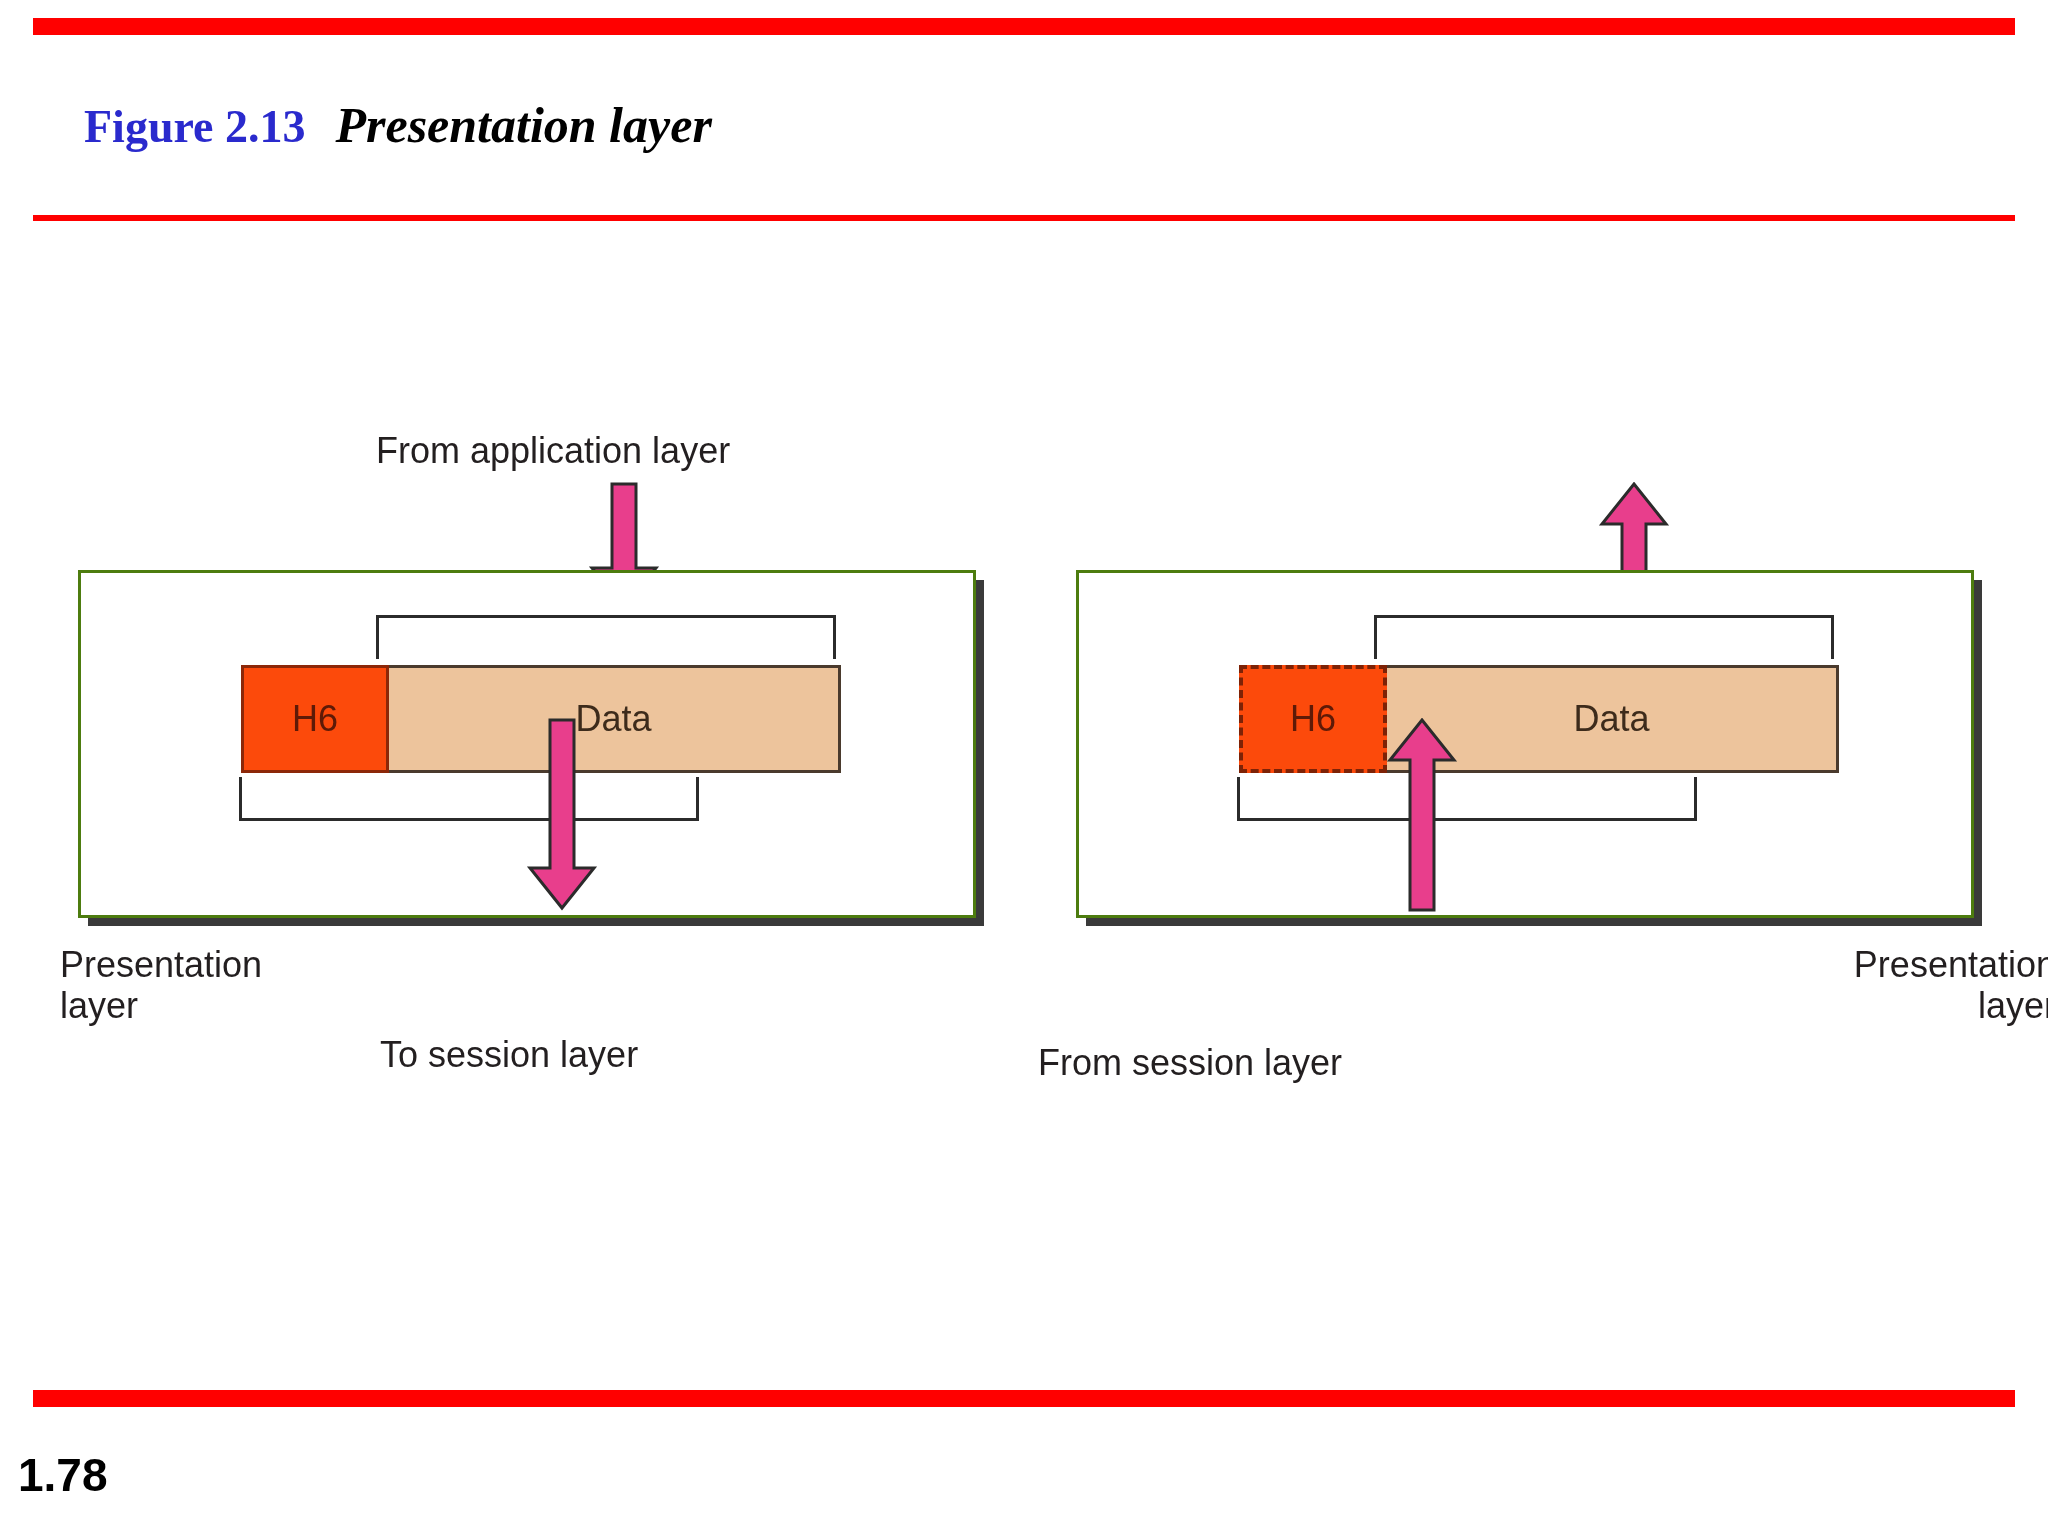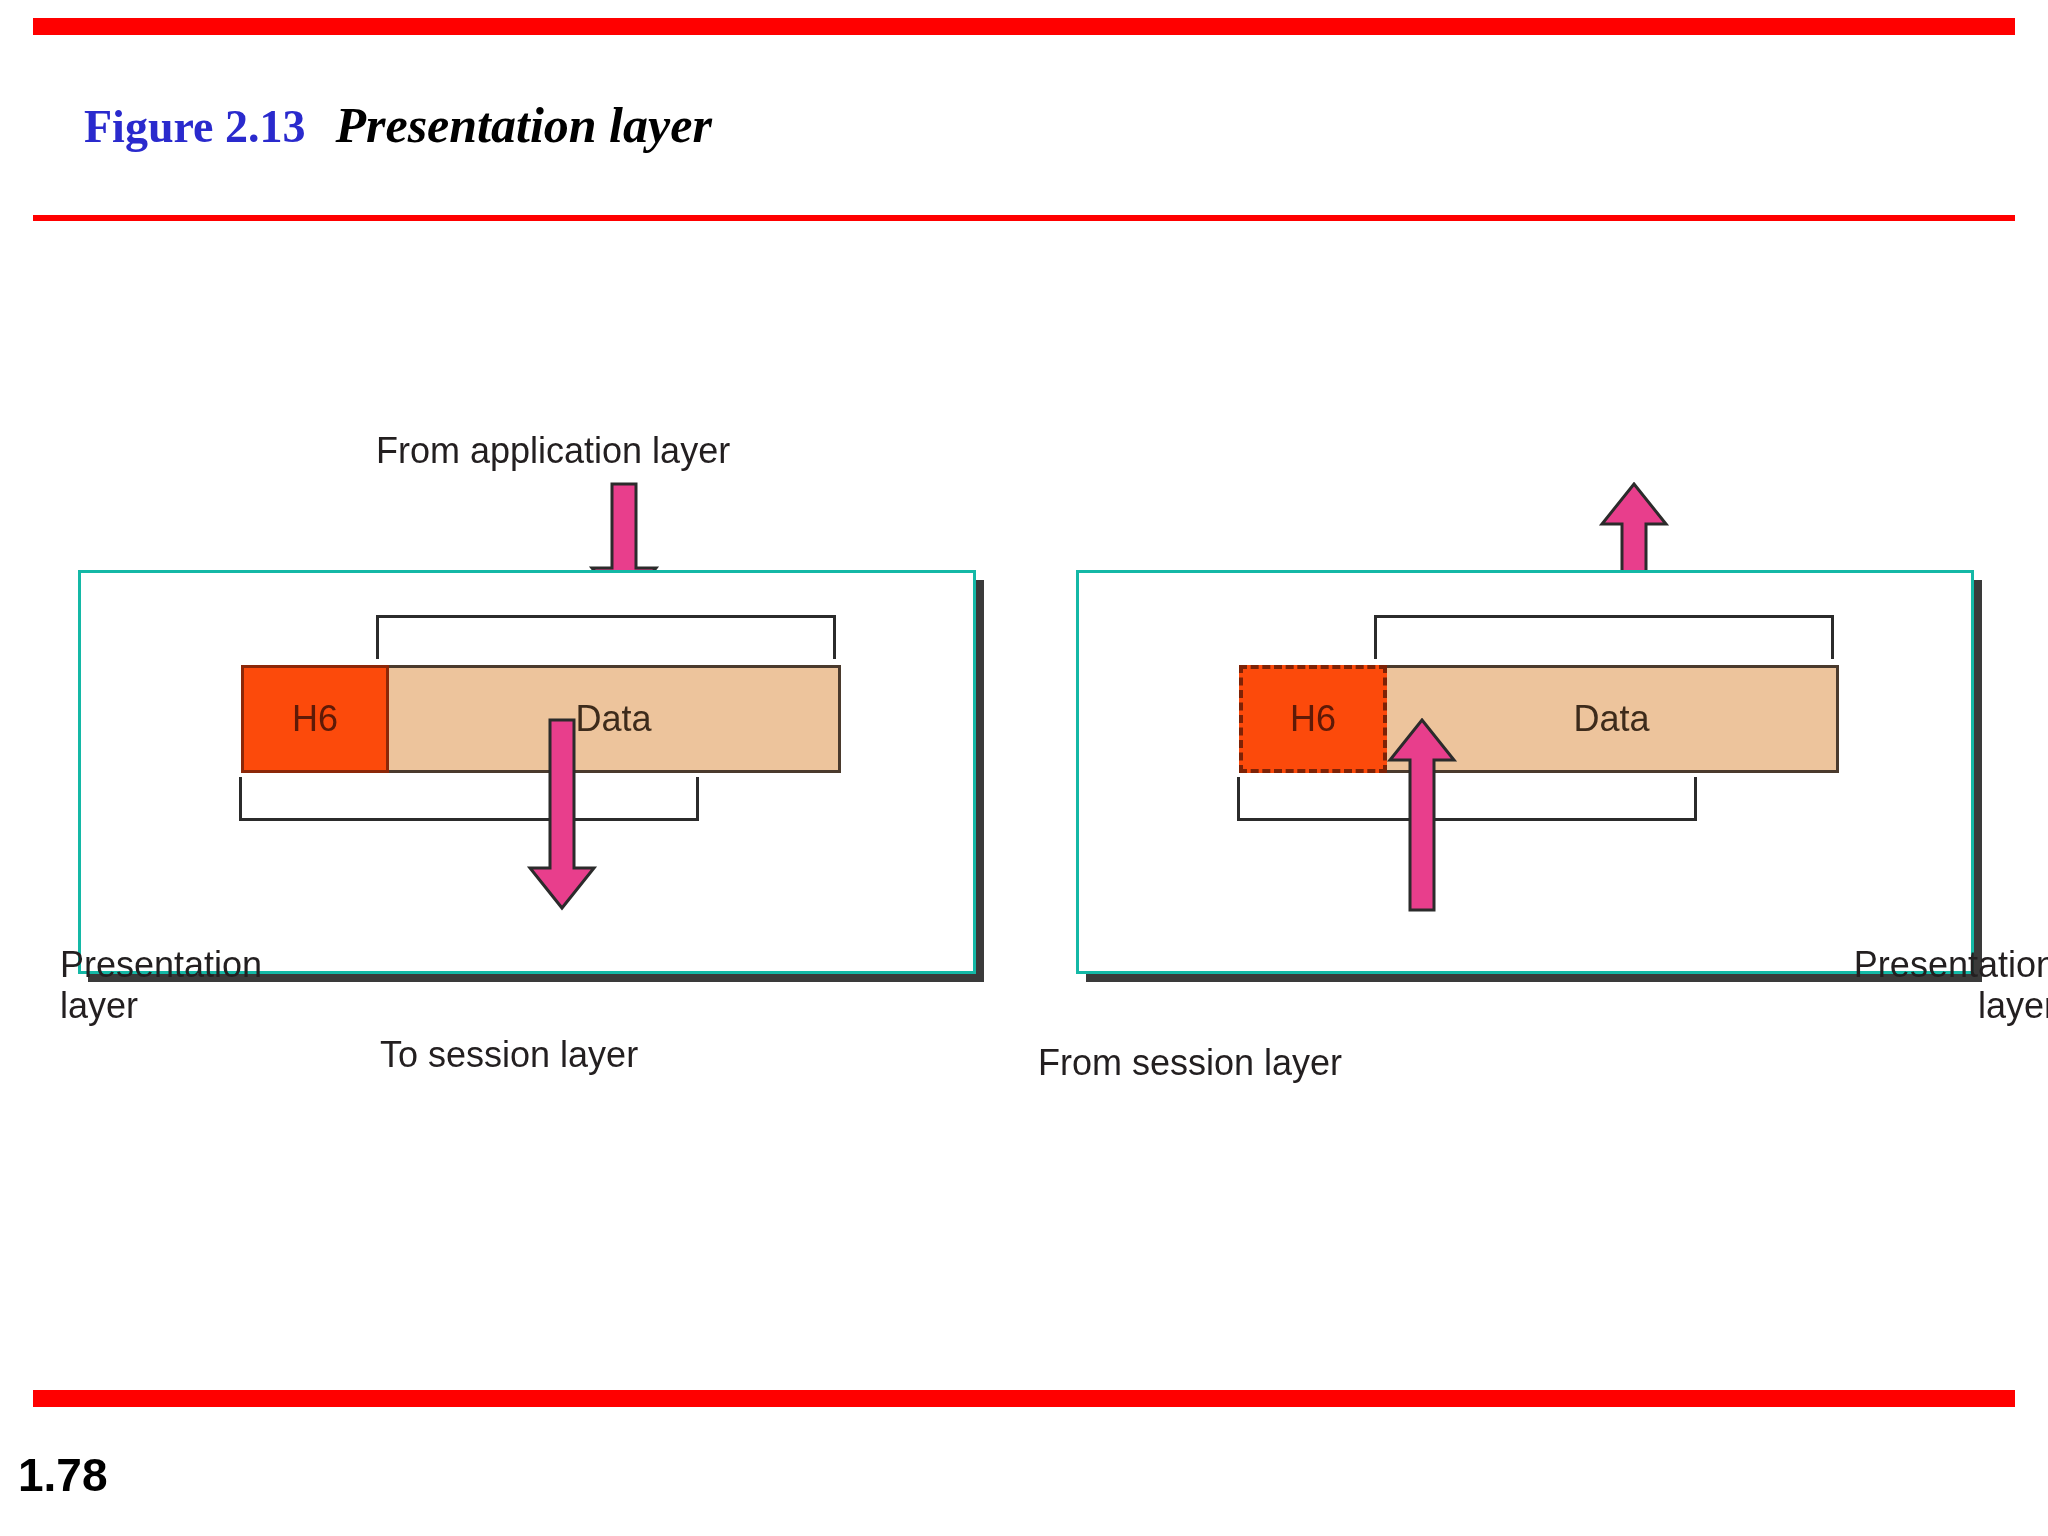--- a/index.html
+++ b/index.html
@@ -87,23 +87,23 @@
   }
   .panel-left  { left: 60px; }
   .panel-right { left: 1058px; }
 
   
   .layer-box {
     position: absolute;
     left: 18px;
     top: 140px;
     width: 898px;
-    height: 404px;
+    height: 348px;
     background: #ffffff;
-    border: 3px solid #14b8a6;
+    border: 3px solid #4d7c0f;
     box-sizing: border-box;
     box-shadow: 9px 9px 0 -1px #3a3a3a;
   }
 
   
   .top-caption {
     position: absolute;
     top: 0px;
     font-size: 36px;
     color: #231f20;

